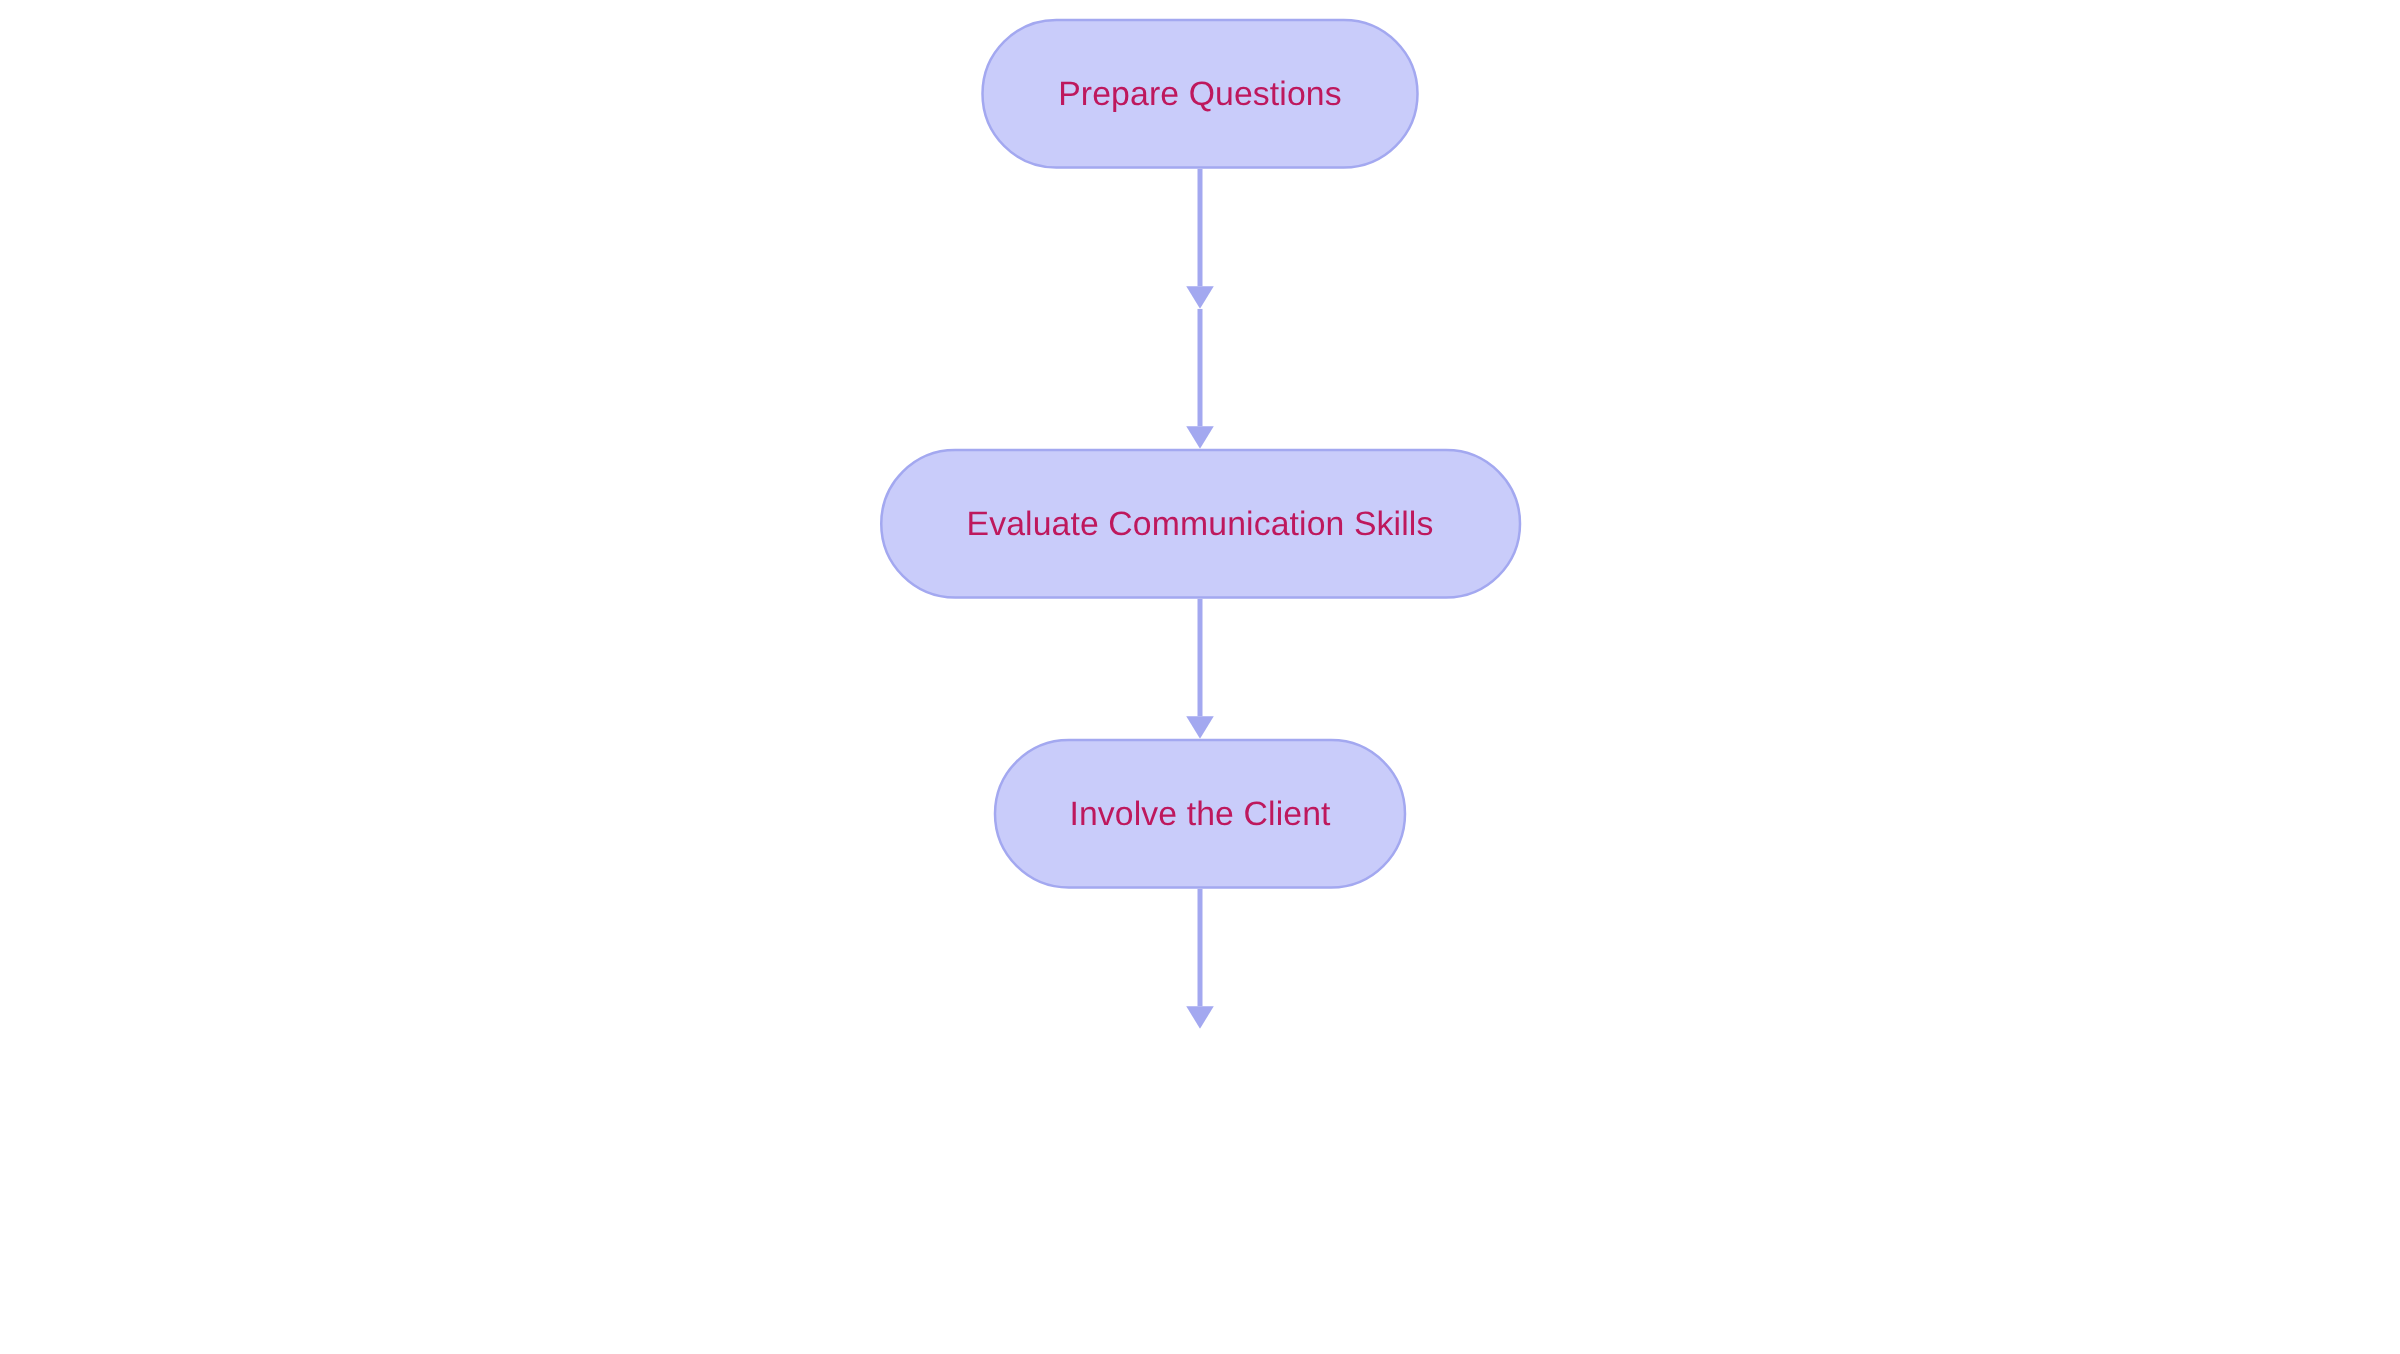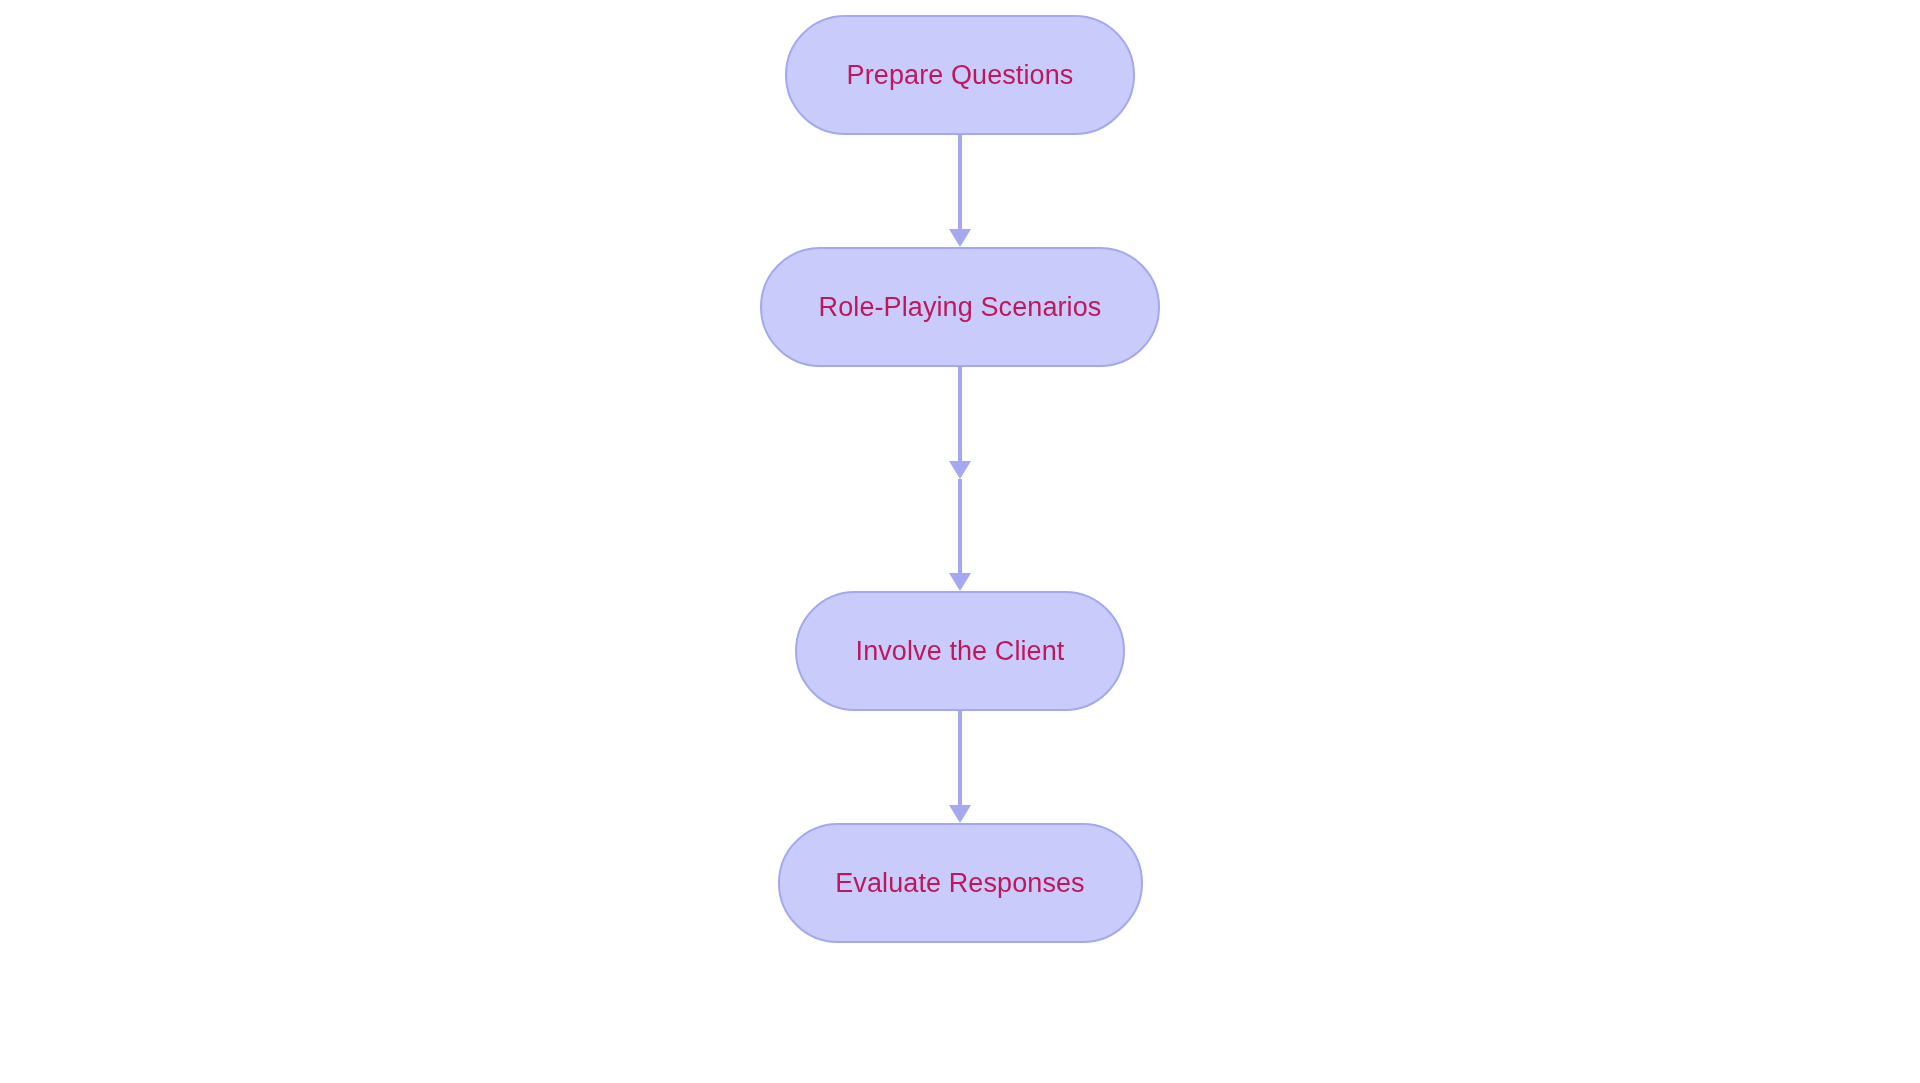--- a/index.html
+++ b/index.html
@@ -88,42 +88,39 @@
 
     <div class="node node-w1">
       <span class="node-label">Prepare Questions</span>
     </div>
 
     <svg class="connector" viewBox="0 0 24 112" width="24" height="112" aria-hidden="true">
       <line class="conn-line" x1="12" y1="0" x2="12" y2="94"></line>
       <polygon class="conn-head" points="1,94 23,94 12,112"></polygon>
     </svg>
 
-    <div class="node node-w2">
-      <span class="node-label">Role-Playing Scenarios</span>
-    </div>
 
     <svg class="connector" viewBox="0 0 24 112" width="24" height="112" aria-hidden="true">
       <line class="conn-line" x1="12" y1="0" x2="12" y2="94"></line>
       <polygon class="conn-head" points="1,94 23,94 12,112"></polygon>
     </svg>
 
+    <div class="node node-w3">
+      <span class="node-label">Evaluate Communication Skills</span>
+    </div>
 
     <svg class="connector" viewBox="0 0 24 112" width="24" height="112" aria-hidden="true">
       <line class="conn-line" x1="12" y1="0" x2="12" y2="94"></line>
       <polygon class="conn-head" points="1,94 23,94 12,112"></polygon>
     </svg>
 
     <div class="node node-w4">
       <span class="node-label">Involve the Client</span>
     </div>
 
     <svg class="connector" viewBox="0 0 24 112" width="24" height="112" aria-hidden="true">
       <line class="conn-line" x1="12" y1="0" x2="12" y2="94"></line>
       <polygon class="conn-head" points="1,94 23,94 12,112"></polygon>
     </svg>
 
-    <div class="node node-w5">
-      <span class="node-label">Evaluate Responses</span>
-    </div>
 
   </div>
 </div>
 
 </body></html>

